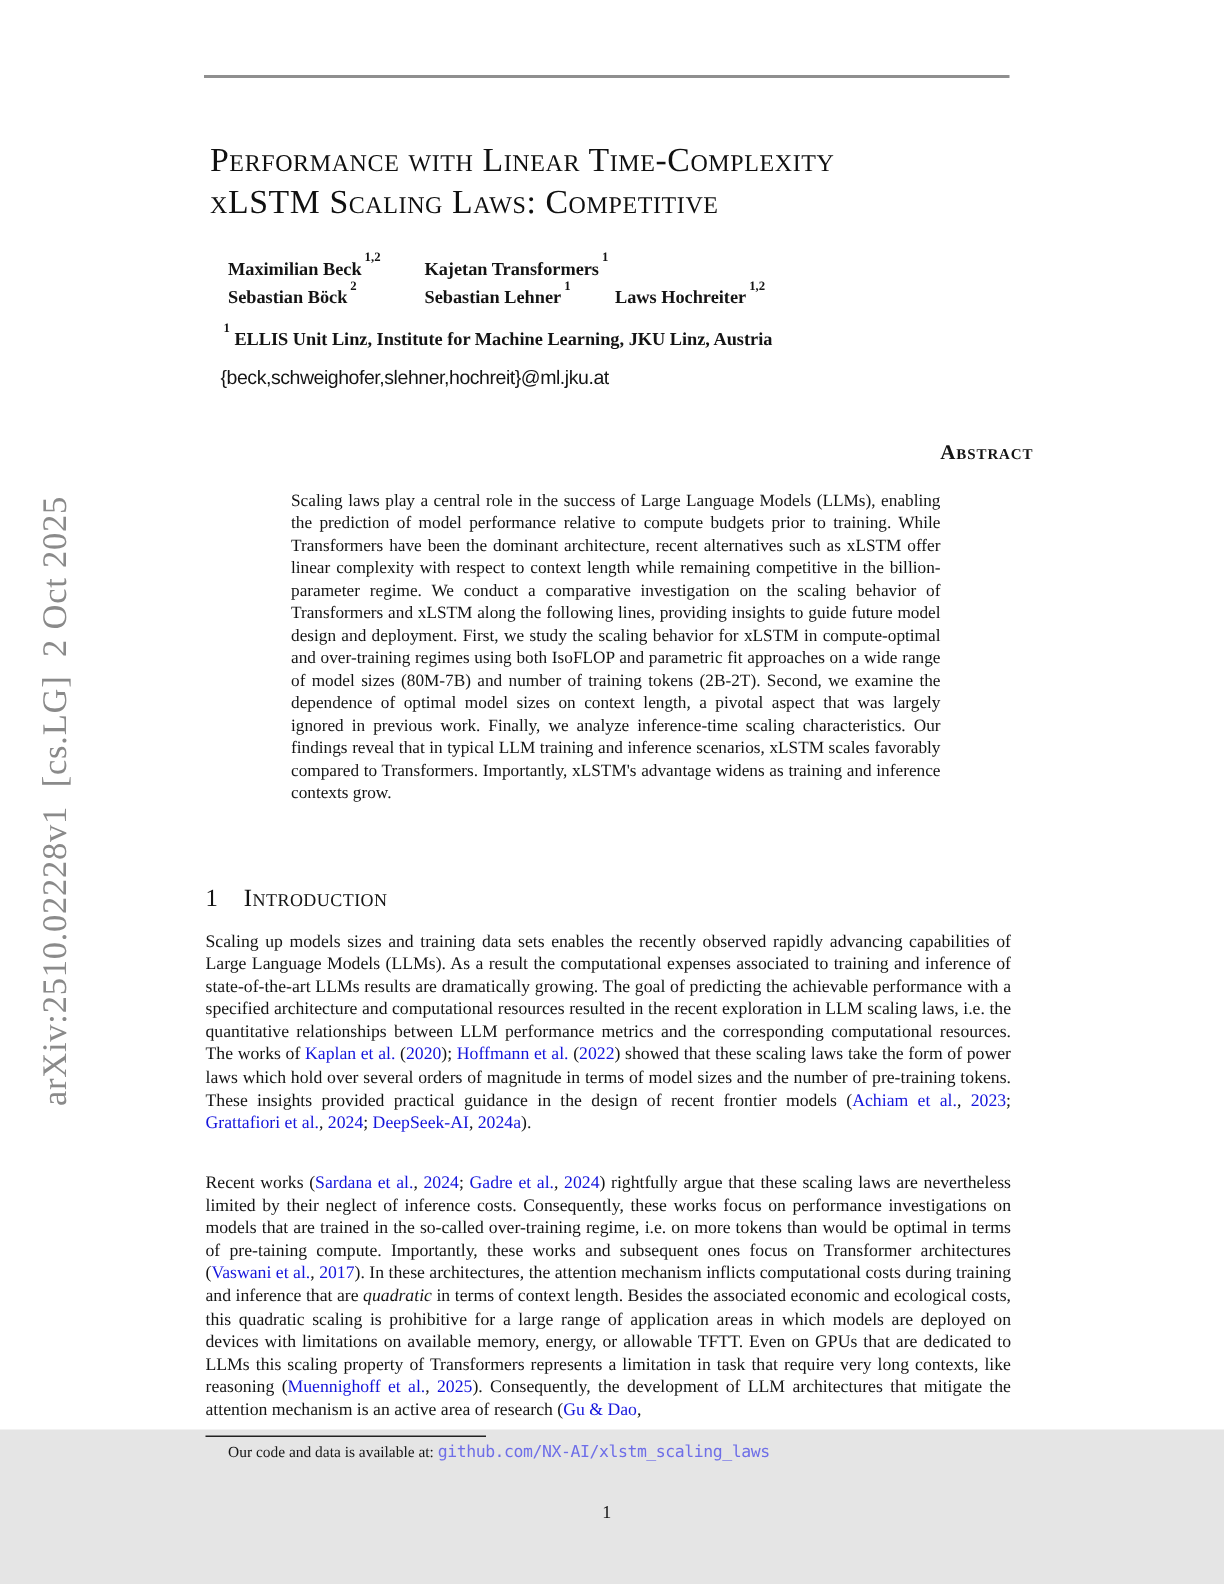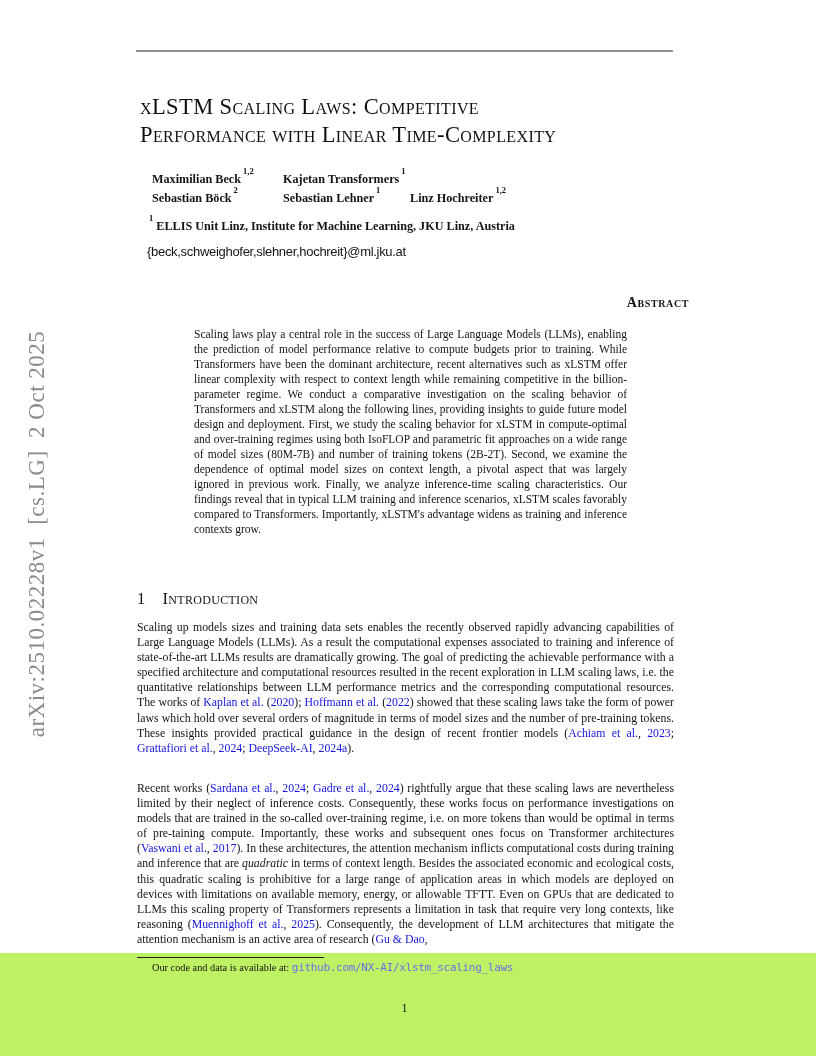--- a/index.html
+++ b/index.html
@@ -42,48 +42,48 @@
   .bodypara{position:absolute;left:137px;width:537px;text-align:justify;
             font-size:11.8px;line-height:15.1px;}
   .p1{top:620px;}
   .p2{top:781px;}
 
   .cite-link{color:var(--citation-link,#1414dc);margin-top:19px;}
   .italic{font-style:italic;}
   .url-link{font-family:"DejaVu Sans Mono",monospace;font-size:11px;
             color:var(--url-link,#6e6ee8);letter-spacing:-.3px;}
 
-  .footer-block{position:absolute;left:0;top:953px;width:816px;height:103px;background:#bef264;}
+  .footer-block{position:absolute;left:0;top:953px;width:816px;height:103px;background:#e5e5e5;}
   .foot-rule{position:absolute;left:137px;top:4px;width:187px;height:0;border-top:1.2px solid #222;}
   .footnote{position:absolute;left:137px;top:8px;width:537px;font-size:10.3px;text-indent:15px;}
   .page-num{position:absolute;left:136px;top:48px;width:537px;text-align:center;font-size:12px;}
 </style>
 </head>
 <body>
 
 <div class="page">
 
   <div class="top-rule"></div>
 
   <div class="arxiv-banner">arXiv:2510.02228v1  [cs.LG]  2 Oct 2025</div>
 
   <div class="title">
+    <div>Performance with Linear Time-Complexity</div>
     <div>xLSTM Scaling Laws: Competitive</div>
-    <div>Performance with Linear Time-Complexity</div>
   </div>
 
   <div class="authors">
     <div class="row">
       <span class="c1"><span>Maximilian Beck</span><sup class="asup">1,2</sup></span>
       <span><span>Kajetan Transformers</span><sup class="asup">1</sup></span>
     </div>
     <div class="row">
       <span class="c1"><span>Sebastian Böck</span><sup class="asup">2</sup></span>
       <span class="c2"><span>Sebastian Lehner</span><sup class="asup">1</sup></span>
-      <span><span>Linz Hochreiter</span><sup class="asup">1,2</sup></span>
+      <span><span>Laws Hochreiter</span><sup class="asup">1,2</sup></span>
     </div>
   </div>
 
   <div class="affils">
     <div><sup class="fsup">1</sup><span>ELLIS Unit Linz, Institute for Machine Learning, JKU Linz, Austria</span></div>
   </div>
 
   <div class="email">{beck,schweighofer,slehner,hochreit}@ml.jku.at</div>
 
   <div class="abstract-head">Abstract</div>

